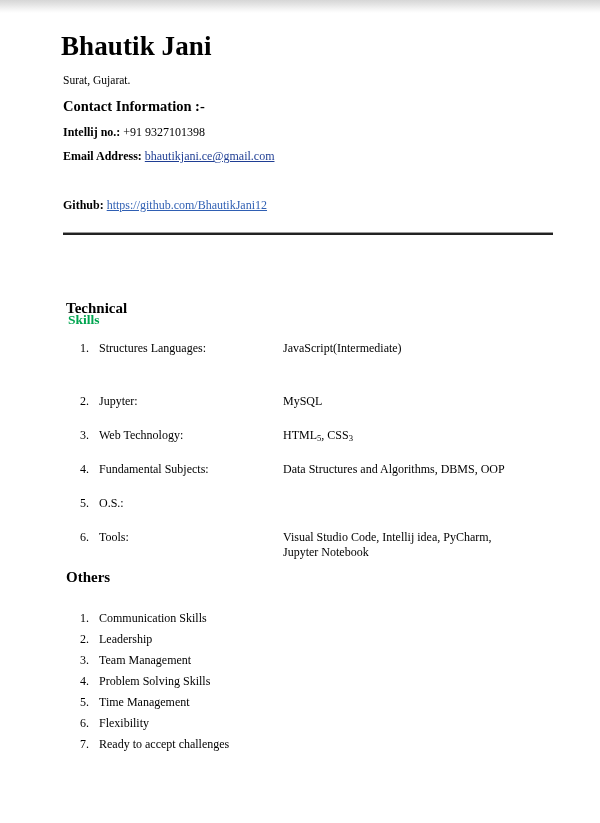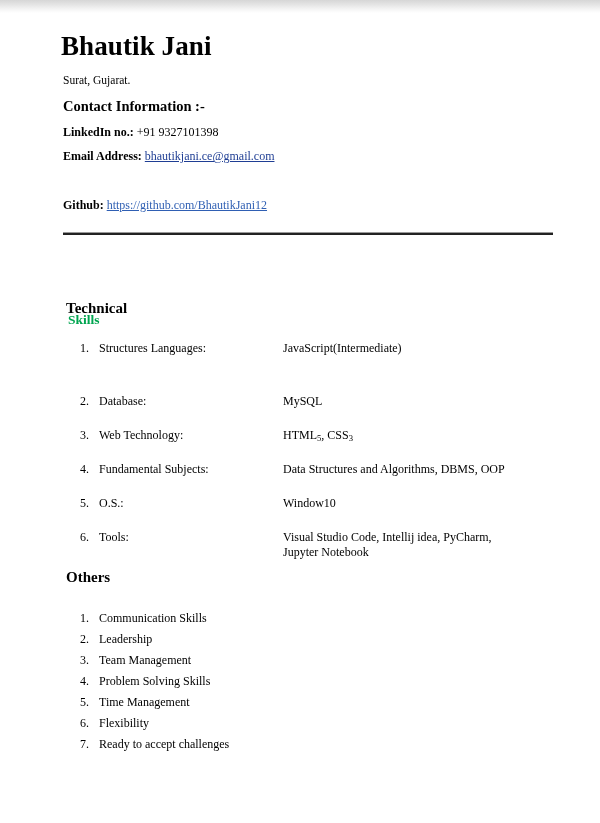--- a/index.html
+++ b/index.html
@@ -204,21 +204,21 @@
 <body>
 
 <div class="top-chrome"></div>
 
 <div class="page">
 
   <div class="name">Bhautik Jani</div>
   <div class="location">Surat, Gujarat.</div>
   <div class="contact-heading">Contact Information :-</div>
 
-  <div class="contact-line c1"><span class="lbl">LinkedIn no.:</span> <span class="val">+91 9327101398</span></div>
+  <div class="contact-line c1"><span class="lbl">Intellij no.:</span> <span class="val">+91 9327101398</span></div>
 
   <div class="contact-line c2"><span class="lbl">Email Address:</span> <a class="link-dark" href="#">bhautikjani.ce@gmail.com</a></div>
 
 
   <div class="contact-line c4"><span class="lbl">Github:</span> <a class="link-blue" href="#">https://github.com/BhautikJani12</a></div>
 
   <hr class="divider">
 
   <div class="sec-skills" style="color: rgb(0, 165, 80); margin-top: 48px;">Skills</div>
   <div class="sub-technical">Technical</div>
@@ -228,40 +228,39 @@
     <div class="tech-row h1">
       <span class="marker">1.</span>
       <span class="label">Structures Languages:</span>
       <span class="value">
           <span class="ln2">JavaScript(Intermediate)</span>
         </span>
     </div>
 
     <div class="tech-row h2">
       <span class="marker">2.</span>
-      <span class="label">Database:</span>
+      <span class="label">Jupyter:</span>
       <span class="value">MySQL</span>
     </div>
 
     <div class="tech-row h2">
       <span class="marker">3.</span>
       <span class="label">Web Technology:</span>
       <span class="value"><span>HTML<sub>5</sub>, CSS<sub>3</sub></span></span>
     </div>
 
     <div class="tech-row h2">
       <span class="marker">4.</span>
       <span class="label">Fundamental Subjects:</span>
       <span class="value">Data Structures and Algorithms, DBMS, OOP</span>
     </div>
 
     <div class="tech-row h2">
       <span class="marker">5.</span>
       <span class="label">O.S.:</span>
-      <span class="value">Window10</span>
     </div>
 
     <div class="tech-row h1">
       <span class="marker">6.</span>
       <span class="label">Tools:</span>
       <span class="value">
           <span class="ln2">Visual Studio Code, Intellij idea, PyCharm,</span>
           <span class="ln2">Jupyter Notebook</span>
         </span>
     </div>

